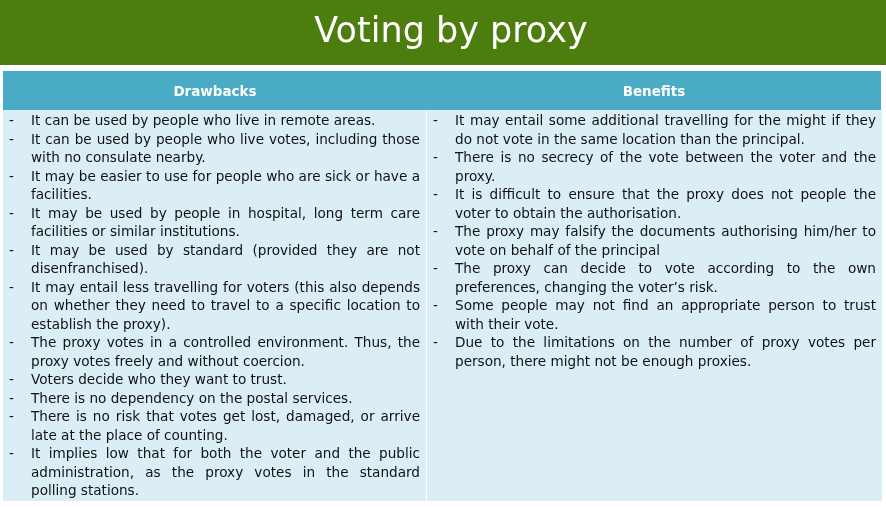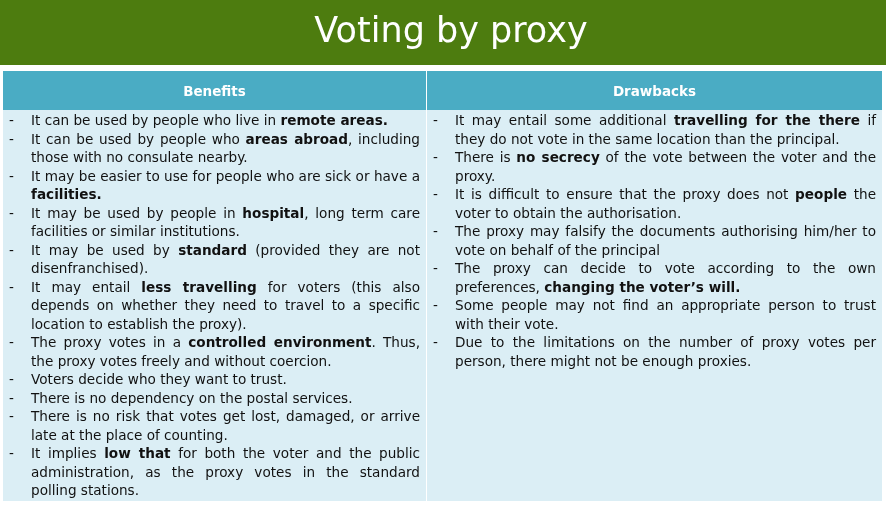--- a/index.html
+++ b/index.html
@@ -13,51 +13,51 @@
            grid-template-columns: 424px 455px; grid-template-rows: 39px 391px; }
   .th { background: #4aacc4; color: #ffffff; font-weight: bold; font-size: 13.5px;
         display: flex; align-items: center; justify-content: center; }
   .th.left { border-right: 1px solid #ffffff; }
   .td { background: #dbeef5; padding: 1px 6px 0 6px; box-sizing: border-box; }
   .td.left { border-right: 1px solid #ffffff; }
   ul { list-style: none; margin: 0; padding: 0; }
   li { position: relative; padding-left: 22px; font-size: 13.6px; line-height: 18.5px; color: #111111;
        text-align: justify; }
   li .dash { position: absolute; left: 0; top: 0; }
-  b { font-weight: bold; }
+  b { font-weight: normal; }
 </style>
 </head>
 <body>
 
 <div class="title-band">
   <div class="title">Voting by proxy</div>
 </div>
 
 <div class="table">
+  <div class="th">Drawbacks</div>
   <div class="th left">Benefits</div>
-  <div class="th">Drawbacks</div>
   <div class="td left">
     <ul id="benefits-list">
         <li><span class="dash">-</span>It can be used by people who live in <b>remote areas.</b></li>
-        <li><span class="dash">-</span>It can be used by people who <b>areas abroad</b>, including those with no consulate nearby.</li>
+        <li><span class="dash">-</span>It can be used by people who <b>live votes</b>, including those with no consulate nearby.</li>
         <li><span class="dash">-</span>It may be easier to use for people who are sick or have a <b>facilities.</b></li>
         <li><span class="dash">-</span>It may be used by people in <b>hospital</b>, long term care facilities or similar institutions.</li>
         <li><span class="dash">-</span>It may be used by <b>standard</b> (provided they are not disenfranchised).</li>
         <li><span class="dash">-</span>It may entail <b>less travelling</b> for voters (this also depends on whether they need to travel to a specific location to establish the proxy).</li>
         <li><span class="dash">-</span>The proxy votes in a <b>controlled environment</b>. Thus, the proxy votes freely and without coercion.</li>
         <li><span class="dash">-</span>Voters decide who they want to trust.</li>
         <li><span class="dash">-</span>There is no dependency on the postal services.</li>
         <li><span class="dash">-</span>There is no risk that votes get lost, damaged, or arrive late at the place of counting.</li>
         <li><span class="dash">-</span>It implies <b>low that</b> for both the voter and the public administration, as the proxy votes in the standard polling stations.</li>
       </ul>
   </div>
   <div class="td">
     <ul id="drawbacks-list">
-        <li><span class="dash">-</span>It may entail some additional <b>travelling for the there</b> if they do not vote in the same location than the principal.</li>
+        <li><span class="dash">-</span>It may entail some additional <b>travelling for the might</b> if they do not vote in the same location than the principal.</li>
         <li><span class="dash">-</span>There is <b>no secrecy</b> of the vote between the voter and the proxy.</li>
         <li><span class="dash">-</span>It is difficult to ensure that the proxy does not <b>people</b> the voter to obtain the authorisation.</li>
         <li><span class="dash">-</span>The proxy may falsify the documents authorising him/her to vote on behalf of the principal</li>
-        <li><span class="dash">-</span>The proxy can decide to vote according to the own preferences, <b>changing the voter’s will.</b></li>
+        <li><span class="dash">-</span>The proxy can decide to vote according to the own preferences, <b>changing the voter’s risk.</b></li>
         <li><span class="dash">-</span>Some people may not find an appropriate person to trust with their vote.</li>
         <li><span class="dash">-</span>Due to the limitations on the number of proxy votes per person, there might not be enough proxies.</li>
       </ul>
   </div>
 </div>
 
 </body></html>

